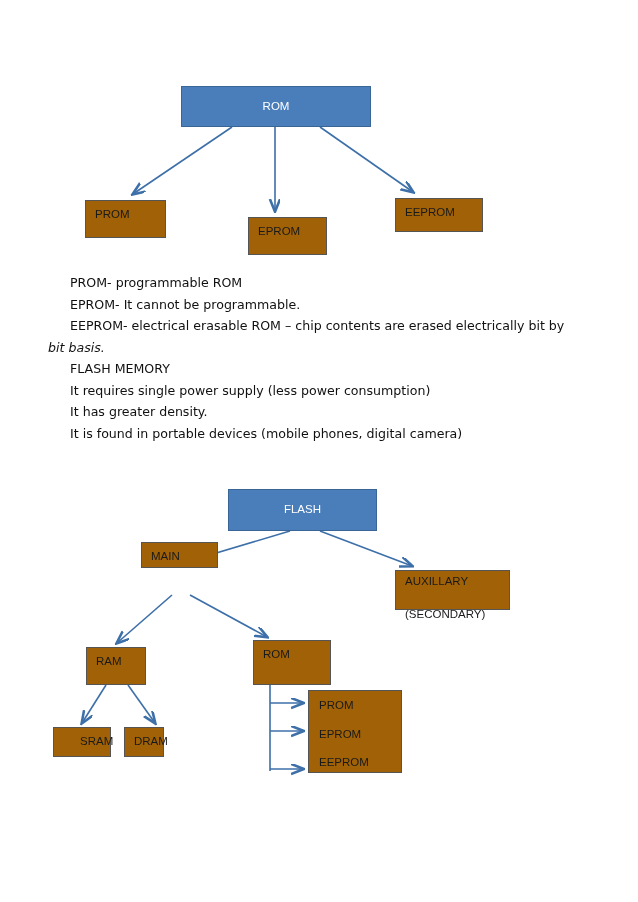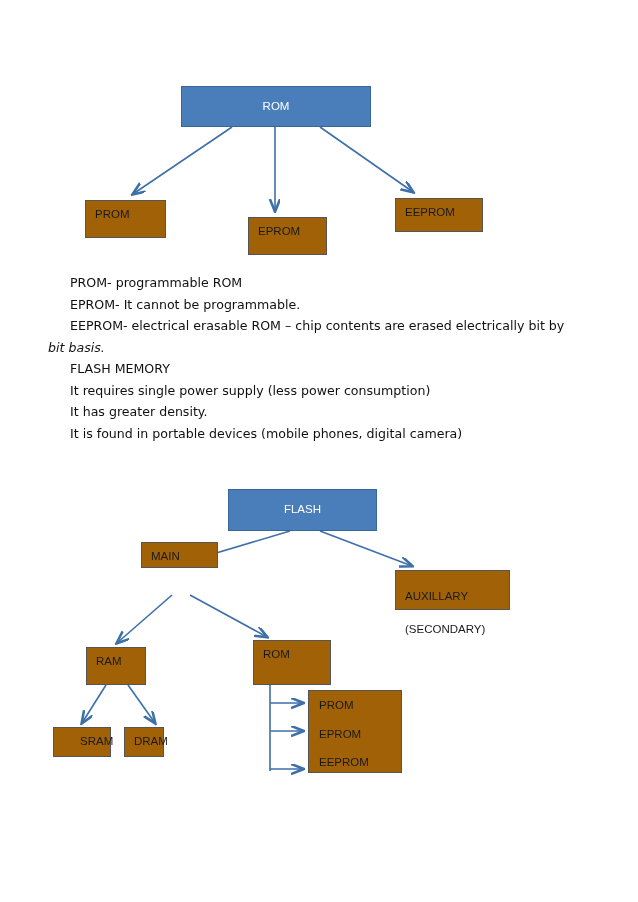--- a/index.html
+++ b/index.html
@@ -31,21 +31,21 @@
     background: #4a7ebb;
     border: 1px solid #3a6597;
     color: #ffffff;
     text-align: center;
     display: flex;
     align-items: center;
     justify-content: center;
     padding: 0;
     font-size: 11.5px;
   }
-  .node.multi { padding-top: 18px; }
+  .node.multi { padding-top: 3px; }
   .node.multi .line2 { display: block; margin-top: 17px; }
 
   svg.edges {
     position: absolute;
     left: 0;
     top: 0;
     width: 638px;
     height: 902px;
     pointer-events: none;
     overflow: visible;

